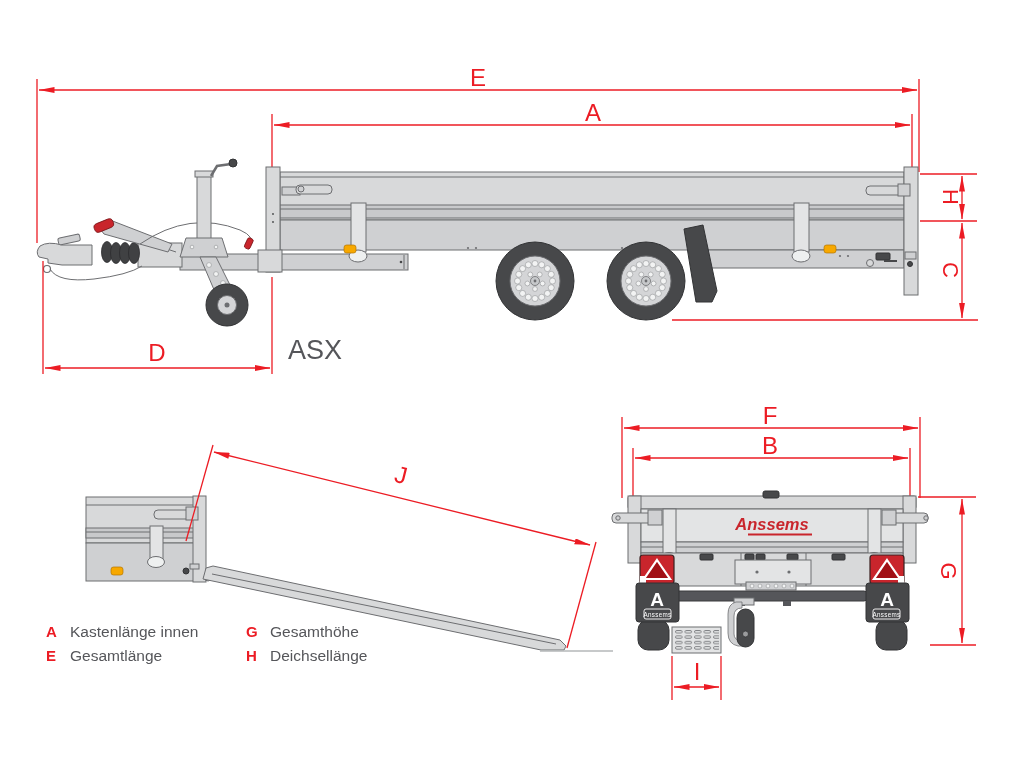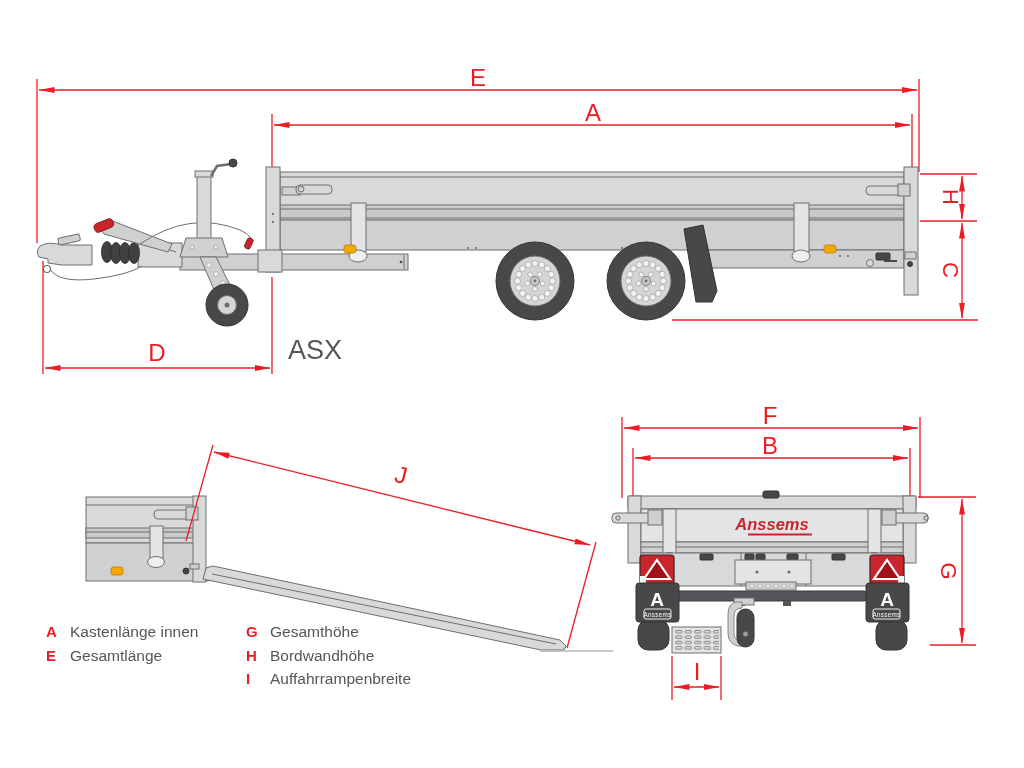--- a/index.html
+++ b/index.html
@@ -356,19 +356,18 @@
 </svg>
 
 
 <div class="legend">
   <div class="lcol">
     <div class="lrow"><span class="lk">A</span><span class="lv">Kastenlänge innen</span></div>
     <div class="lrow"><span class="lk">E</span><span class="lv">Gesamtlänge</span></div>
   </div>
   <div class="lcol">
     <div class="lrow"><span class="lk">G</span><span class="lv">Gesamthöhe</span></div>
-    <div class="lrow"><span class="lk">H</span><span class="lv">Bordwandhöhe</span></div>
-    <div class="lrow"><span class="lk">I</span><span class="lv">Auffahrrampenbreite</span></div>
+    <div class="lrow"><span class="lk">H</span><span class="lv">Deichsellänge</span></div>
   </div>
 </div>
 
 
 
 
 </body></html>

